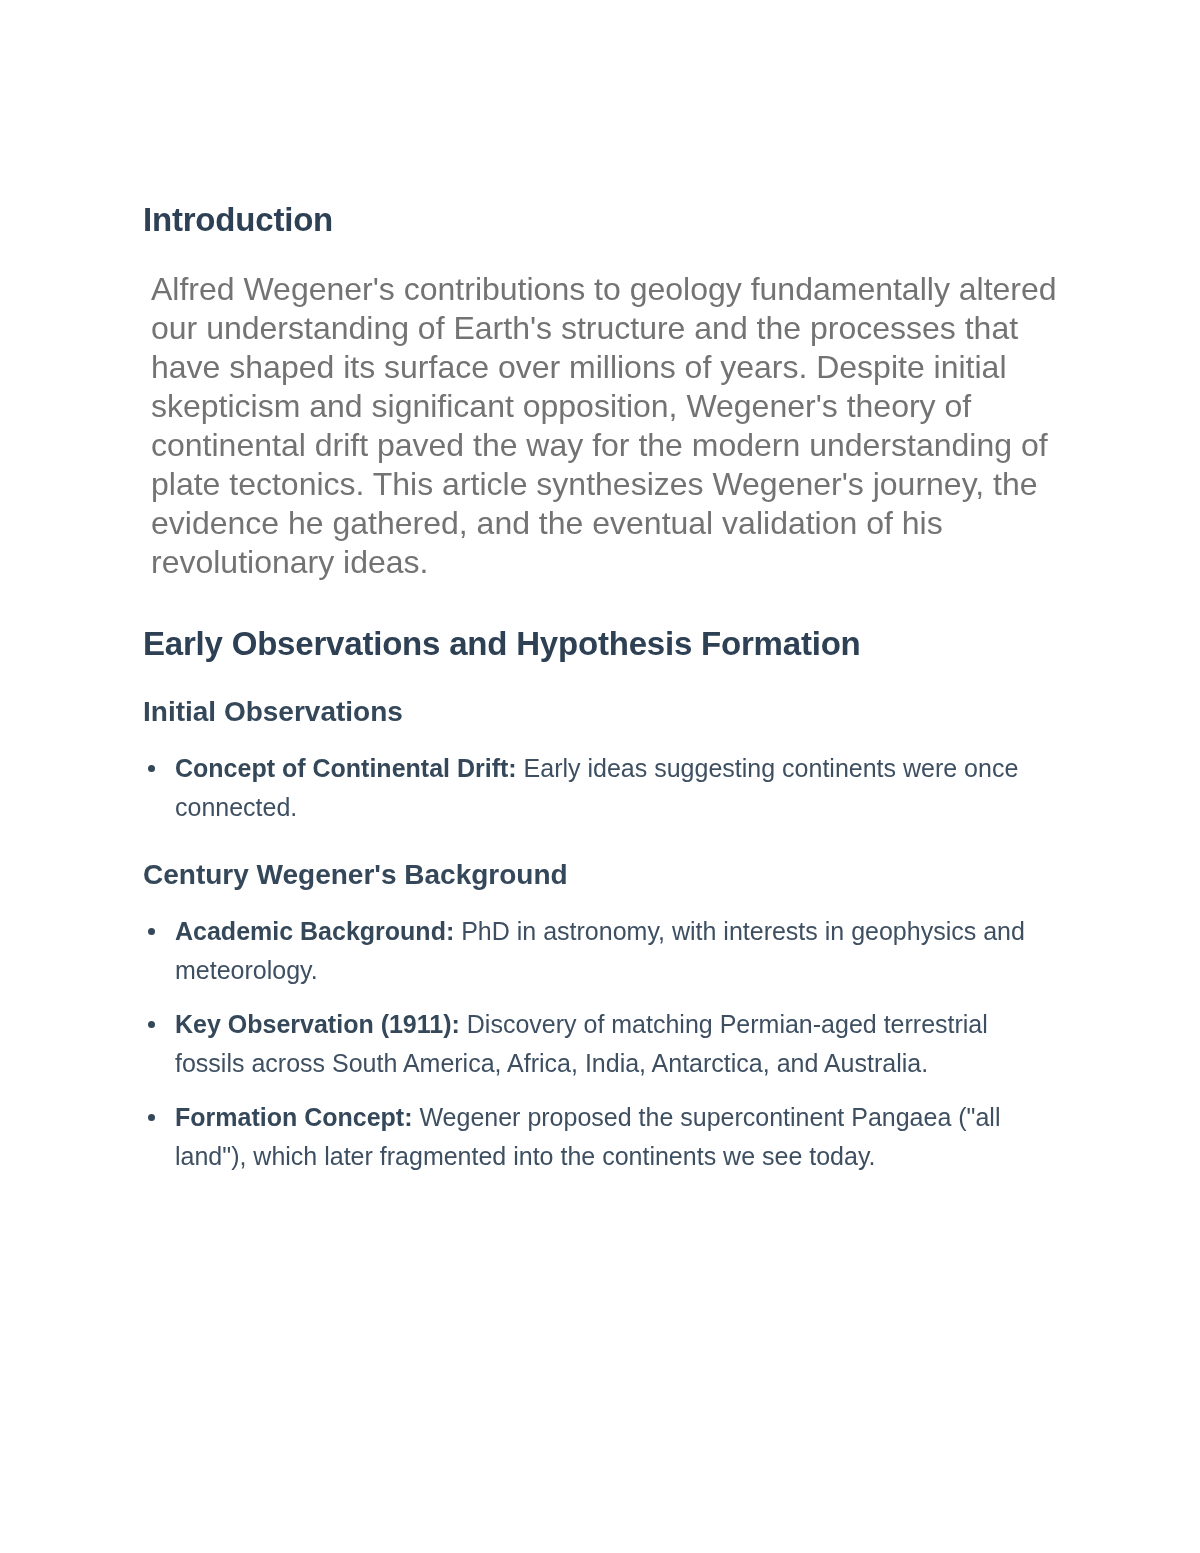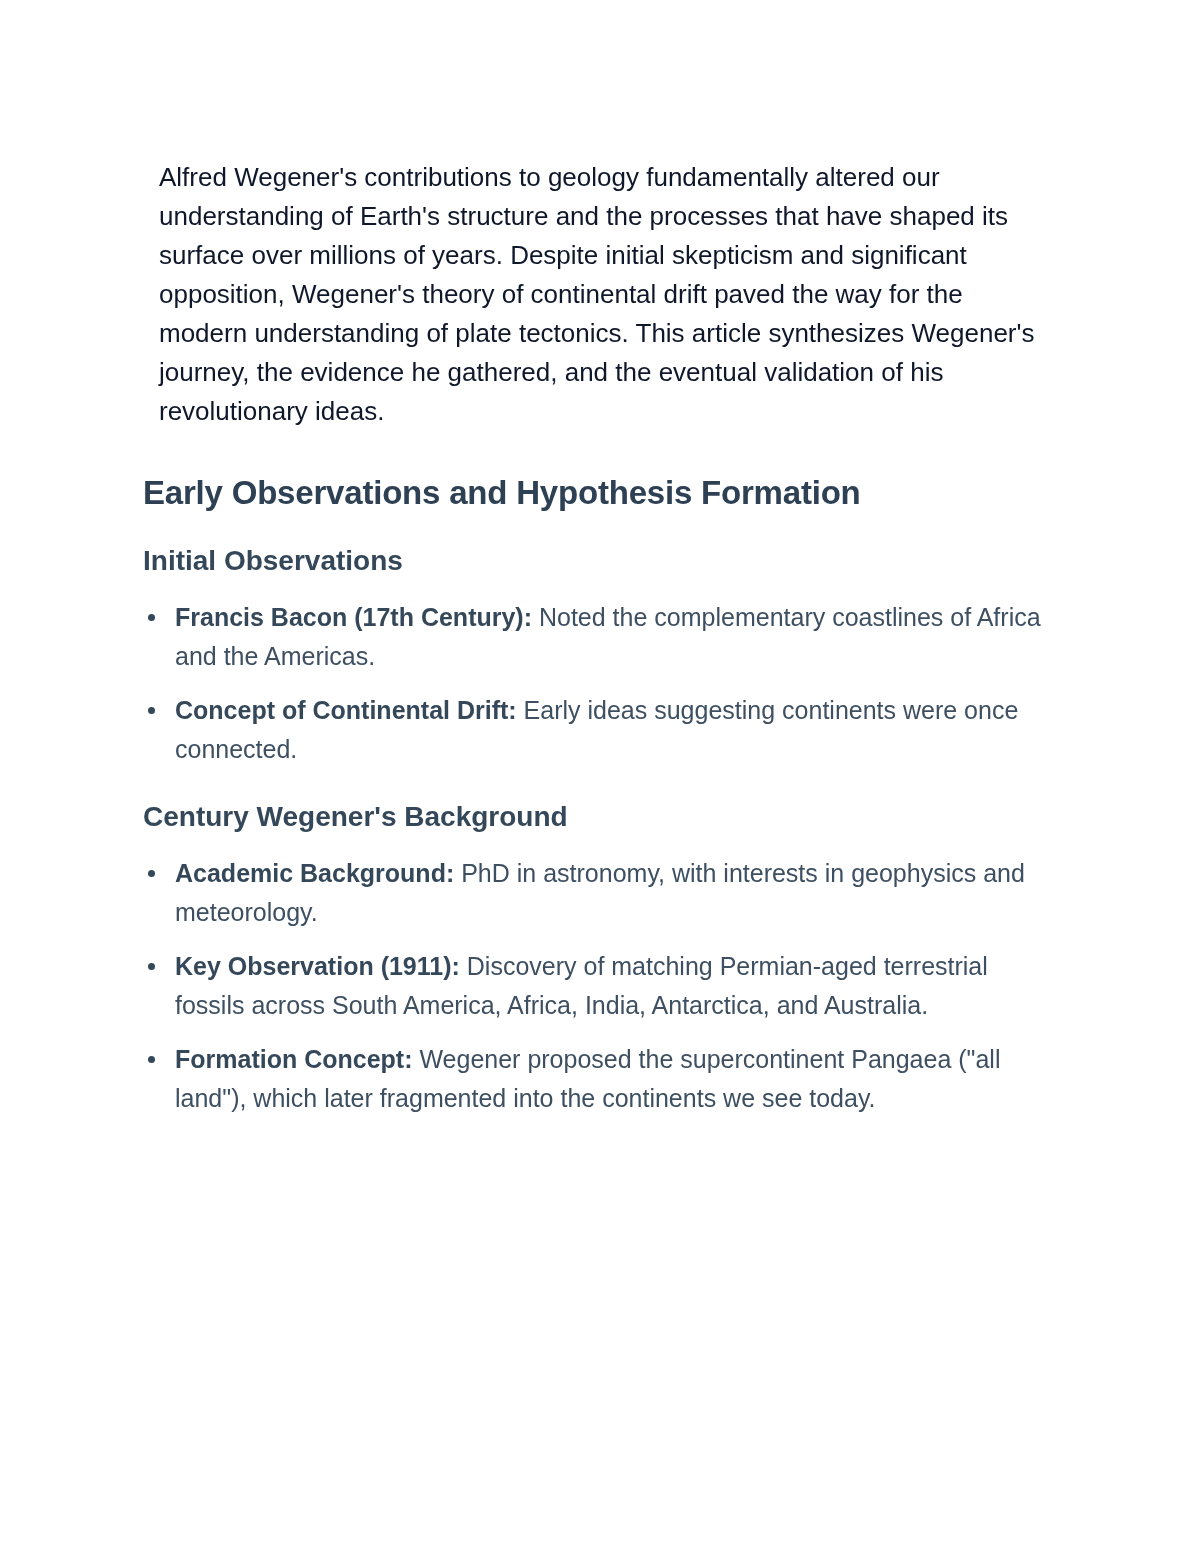--- a/index.html
+++ b/index.html
@@ -30,25 +30,25 @@
   }
   h2 {
     margin: 42px 0 30px 0;
     font-size: 33px;
     line-height: 40px;
     font-weight: 700;
     letter-spacing: -0.2px;
     color: #2e4053;
   }
   p.body-text {
-    margin: 0 0 40px 16px;
-    font-size: 26px;
+    margin: 0 0 40px 8px;
+    font-size: 32px;
     line-height: 39px;
     font-weight: 400;
-    color: #0f172a;
+    color: #737373;
   }
   h3 {
     margin: 30px 0 20px 0;
     font-size: 28px;
     line-height: 35px;
     font-weight: 700;
     color: #35485a;
   }
   ul.bullets {
     list-style: none;
@@ -76,32 +76,29 @@
     font-weight: 700;
     color: #35485a;
   }
 </style>
 </head>
 <body>
 
 <main class="doc">
 
 
+  <h2>Introduction</h2>
 
   <p class="body-text">Alfred Wegener's contributions to geology fundamentally altered our understanding of Earth's structure and the processes that have shaped its surface over millions of years. Despite initial skepticism and significant opposition, Wegener's theory of continental drift paved the way for the modern understanding of plate tectonics. This article synthesizes Wegener's journey, the evidence he gathered, and the eventual validation of his revolutionary ideas.</p>
 
   <h2>Early Observations and Hypothesis Formation</h2>
 
   <h3>Initial Observations</h3>
 
   <ul class="bullets">
-    <li>
-      <span class="dot"></span>
-      <span class="b">Francis Bacon (17th Century):</span><span> Noted the complementary coastlines of Africa and the Americas.</span>
-    </li>
     <li>
       <span class="dot"></span>
       <span class="b">Concept of Continental Drift:</span><span> Early ideas suggesting continents were once connected.</span>
     </li>
   </ul>
 
   <h3>Century Wegener's Background</h3>
 
   <ul class="bullets">
     <li>

